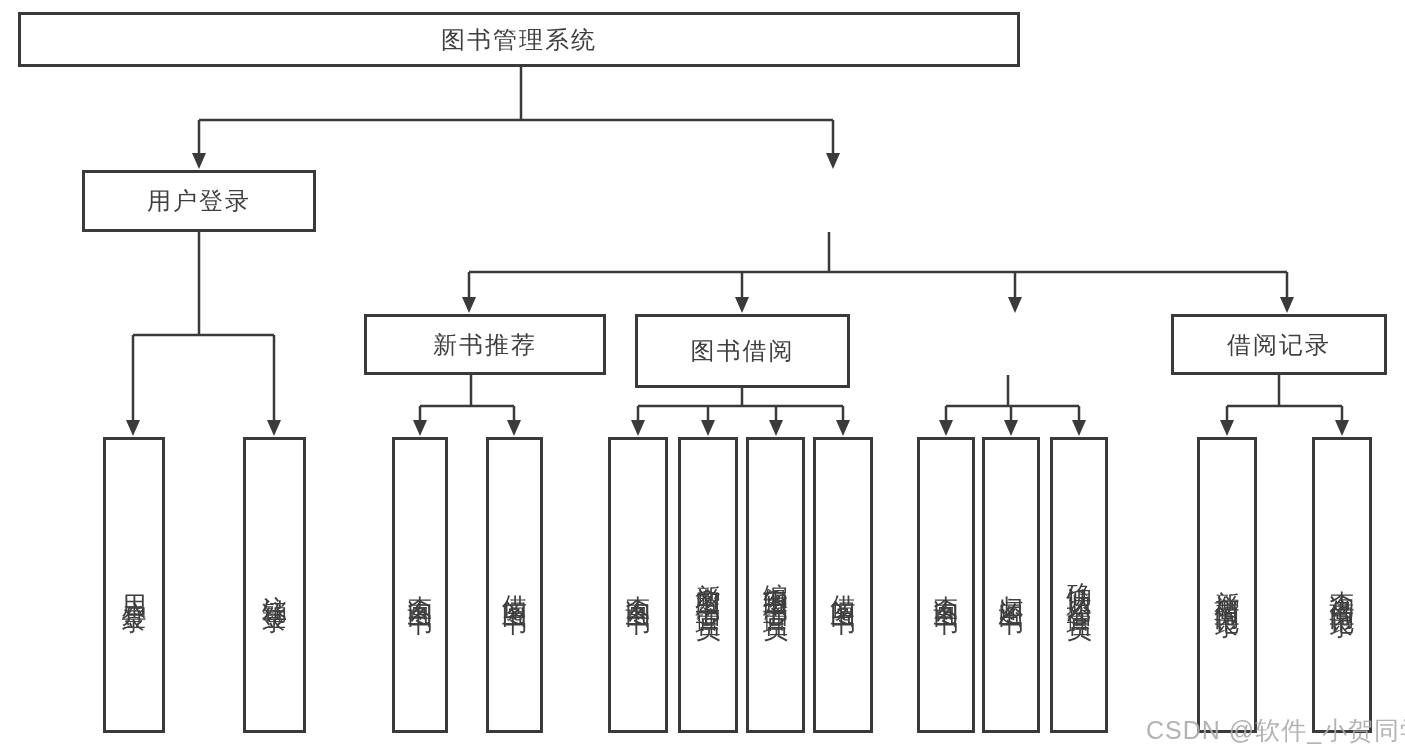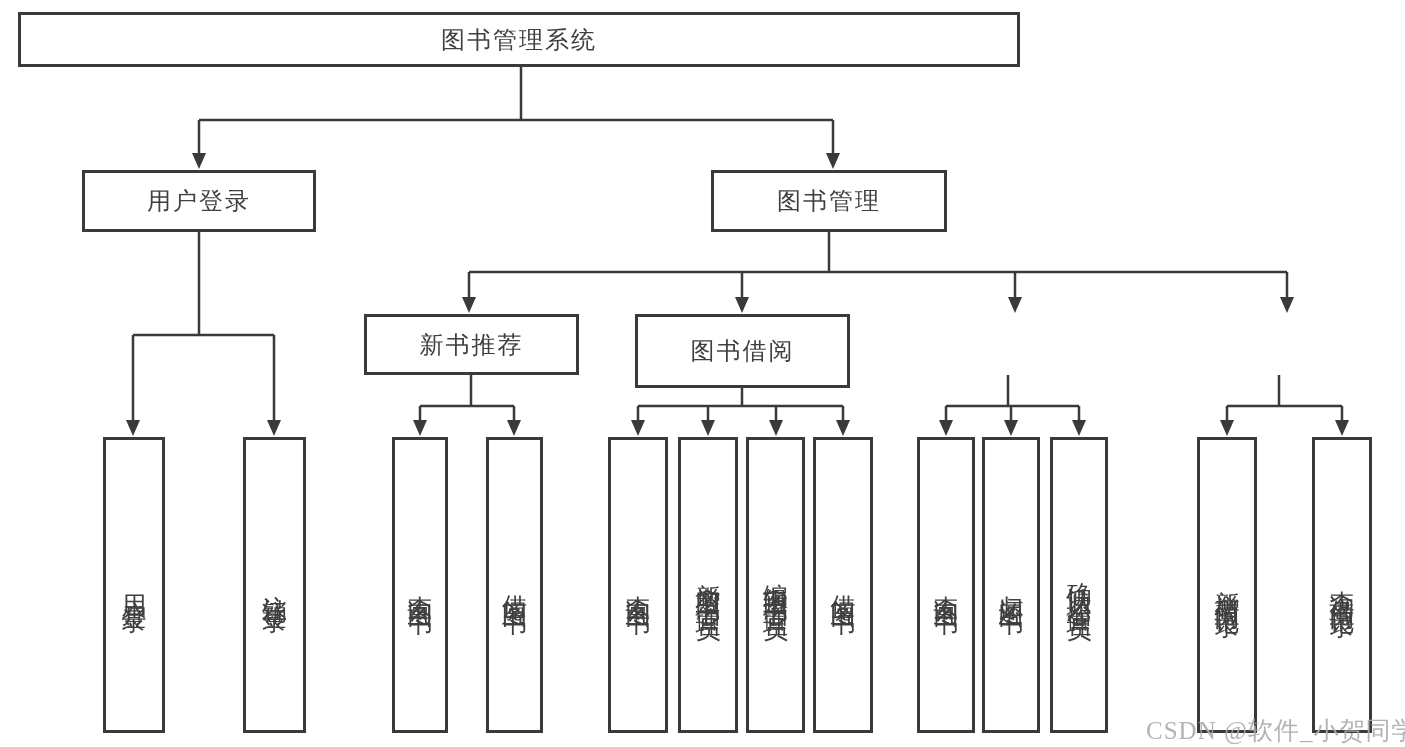--- a/index.html
+++ b/index.html
@@ -1,21 +1,21 @@
 <!DOCTYPE html>
 <html><head>
 <meta charset="utf-8">
 <style>
   html,body{margin:0;padding:0;background:#fff;}
   #canvas{
     position:relative;
     width:1405px;height:747px;
     background:#ffffff;
     overflow:hidden;
-    font-family:Liberation Serif, serif;
+    font-family:Liberation Sans, sans-serif;
     color:#3f3f3f;
   }
   #connector-svg{position:absolute;left:0;top:0;pointer-events:none;}
   .box{
     position:absolute;
     box-sizing:border-box;
     border:3px solid #3a3a3a;
     background:#ffffff;
     display:flex;
     align-items:center;
@@ -78,24 +78,24 @@
       <polygon points="1004,420 1018,420 1011,436"></polygon>
       <polygon points="1072,420 1086,420 1079,436"></polygon>
       <polygon points="1220,420 1234,420 1227,436"></polygon>
       <polygon points="1335,420 1349,420 1342,436"></polygon>
     </g>
   </svg>
 
   <div class="box hbox" style="left:18px;top:12px;width:1002px;height:55px">图书管理系统</div>
 
   <div class="box hbox" style="left:82px;top:170px;width:234px;height:62px">用户登录</div>
-  <div class="box hbox" style="left:711px;top:170px;width:236px;height:62px">图书管理</div>
 
-  <div class="box hbox" style="left:364px;top:314px;width:215px;height:61px">新书推荐</div>
+  <div class="box hbox" style="left:364px;top:314px;width:242px;height:61px">新书推荐</div>
   <div class="box hbox" style="left:635px;top:314px;width:215px;height:74px">图书借阅</div>
+  <div class="box hbox" style="left:1171px;top:314px;width:216px;height:61px">借阅记录</div>
 
   <div class="box vbox" style="left:103px;top:437px;width:62px;height:296px">用户登录</div>
   <div class="box vbox" style="left:243px;top:437px;width:63px;height:296px">注销登录</div>
 
   <div class="box vbox" style="left:392px;top:437px;width:56px;height:296px">查询图书</div>
   <div class="box vbox" style="left:486px;top:437px;width:57px;height:296px">借阅图书</div>
 
   <div class="box vbox" style="left:608px;top:437px;width:60px;height:296px">查询图书</div>
   <div class="box vbox" style="left:678px;top:437px;width:60px;height:296px">新增图书（管理员）</div>
   <div class="box vbox" style="left:746px;top:437px;width:59px;height:296px">编辑图书（管理员）</div>

